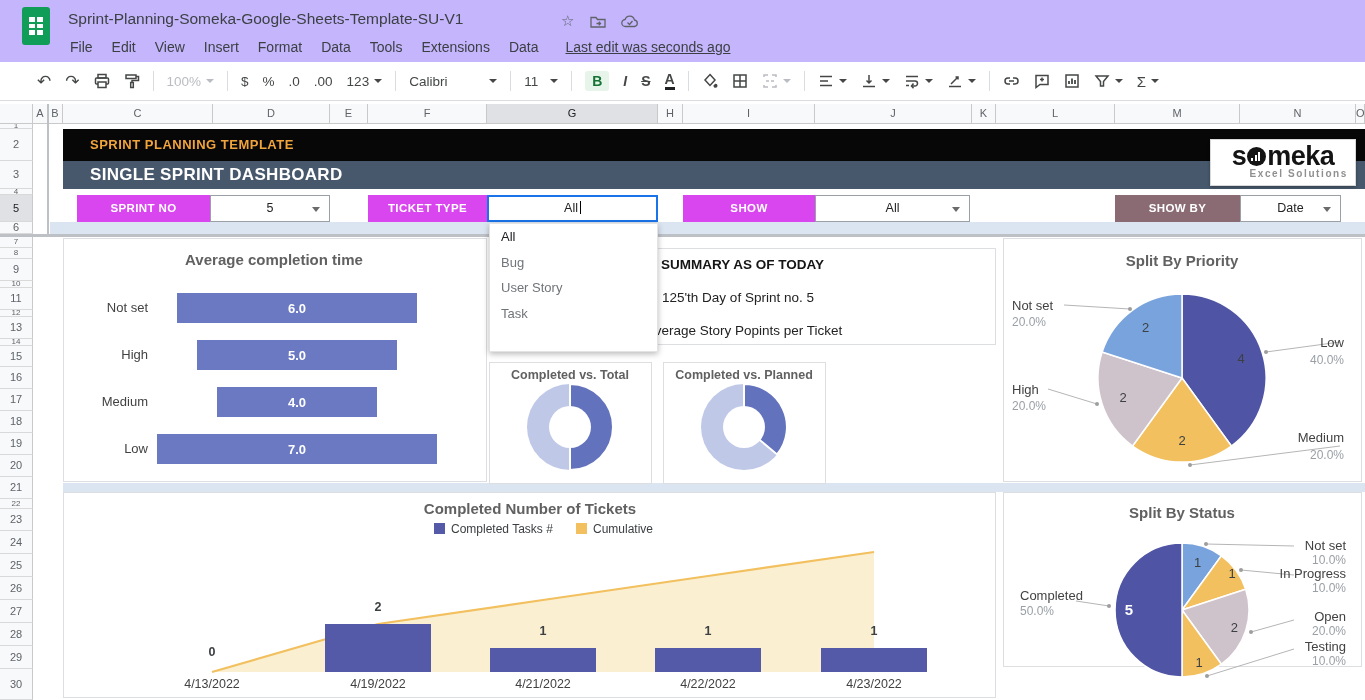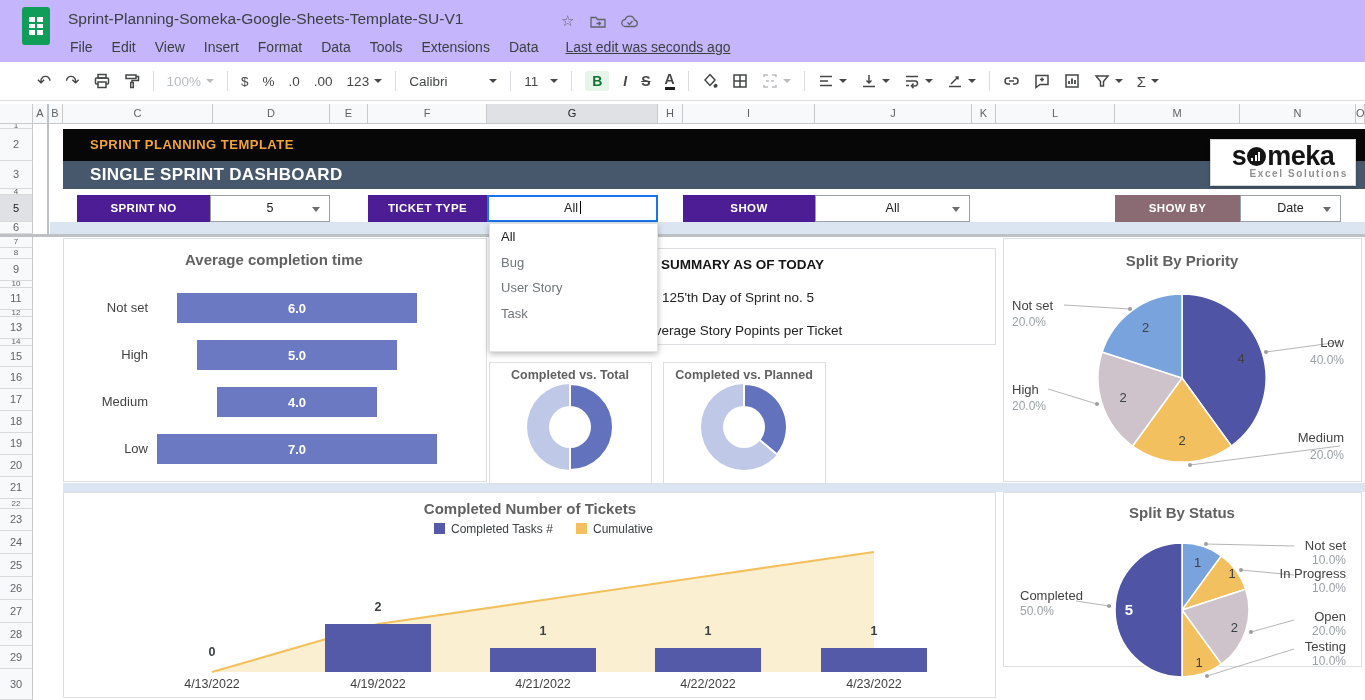--- a/index.html
+++ b/index.html
@@ -54,21 +54,21 @@
   #logo{position:absolute;left:1210px;top:139px;width:146px;height:47px;background:#fff;z-index:8;
     border:1px solid #d9d9d9;box-shadow:0 1px 3px rgba(0,0,0,.3)}
   #logo .brandrow{display:flex;align-items:center;justify-content:center;margin-top:1px;
     font-weight:bold;font-size:27px;color:#141414;letter-spacing:-.5px;line-height:30px}
   #logo .o-chart{width:19px;height:19px;border-radius:50%;background:#141414;margin:0 1px;position:relative}
   #logo .o-chart i{position:absolute;background:#fff}
   #logo .tagline{text-align:right;padding-right:7px;font-size:10px;font-weight:bold;
     color:#8f8f8f;letter-spacing:1.6px;margin-top:-3px}
   .ctl-label{position:absolute;top:195px;height:27px;line-height:27px;text-align:center;z-index:20;
     color:#fff;font-weight:bold;font-size:11.5px;letter-spacing:.4px}
-  .bg-blue{background:#4c1d95}
+  .bg-blue{background:#d946ef}
   .bg-maroon{background:#8A6B73}
   .ctl-value{position:absolute;top:195px;height:27px;line-height:25px;text-align:center;z-index:20;
     background:#fff;border:1px solid #9aa0a6;font-size:12.5px;color:#222}
   .ctl-value .tri{position:absolute;right:9px;top:11px;width:0;height:0;
     border-left:4px solid transparent;border-right:4px solid transparent;border-top:5px solid #6b6b6b}
   #ticket-value{border:2px solid #1A73E8;line-height:23px;z-index:30}
   .cursor{display:inline-block;width:1px;height:13px;background:#000;vertical-align:-2px;margin-left:2px}
   .panel{position:absolute;background:#fff;border:1px solid #dcdee2;z-index:10}
   .sum-title{position:absolute;left:165px;top:8px;font-size:13.5px;font-weight:bold;color:#151515}
   .sum-line1{position:absolute;left:166px;top:41px;font-size:13.5px;color:#222}

